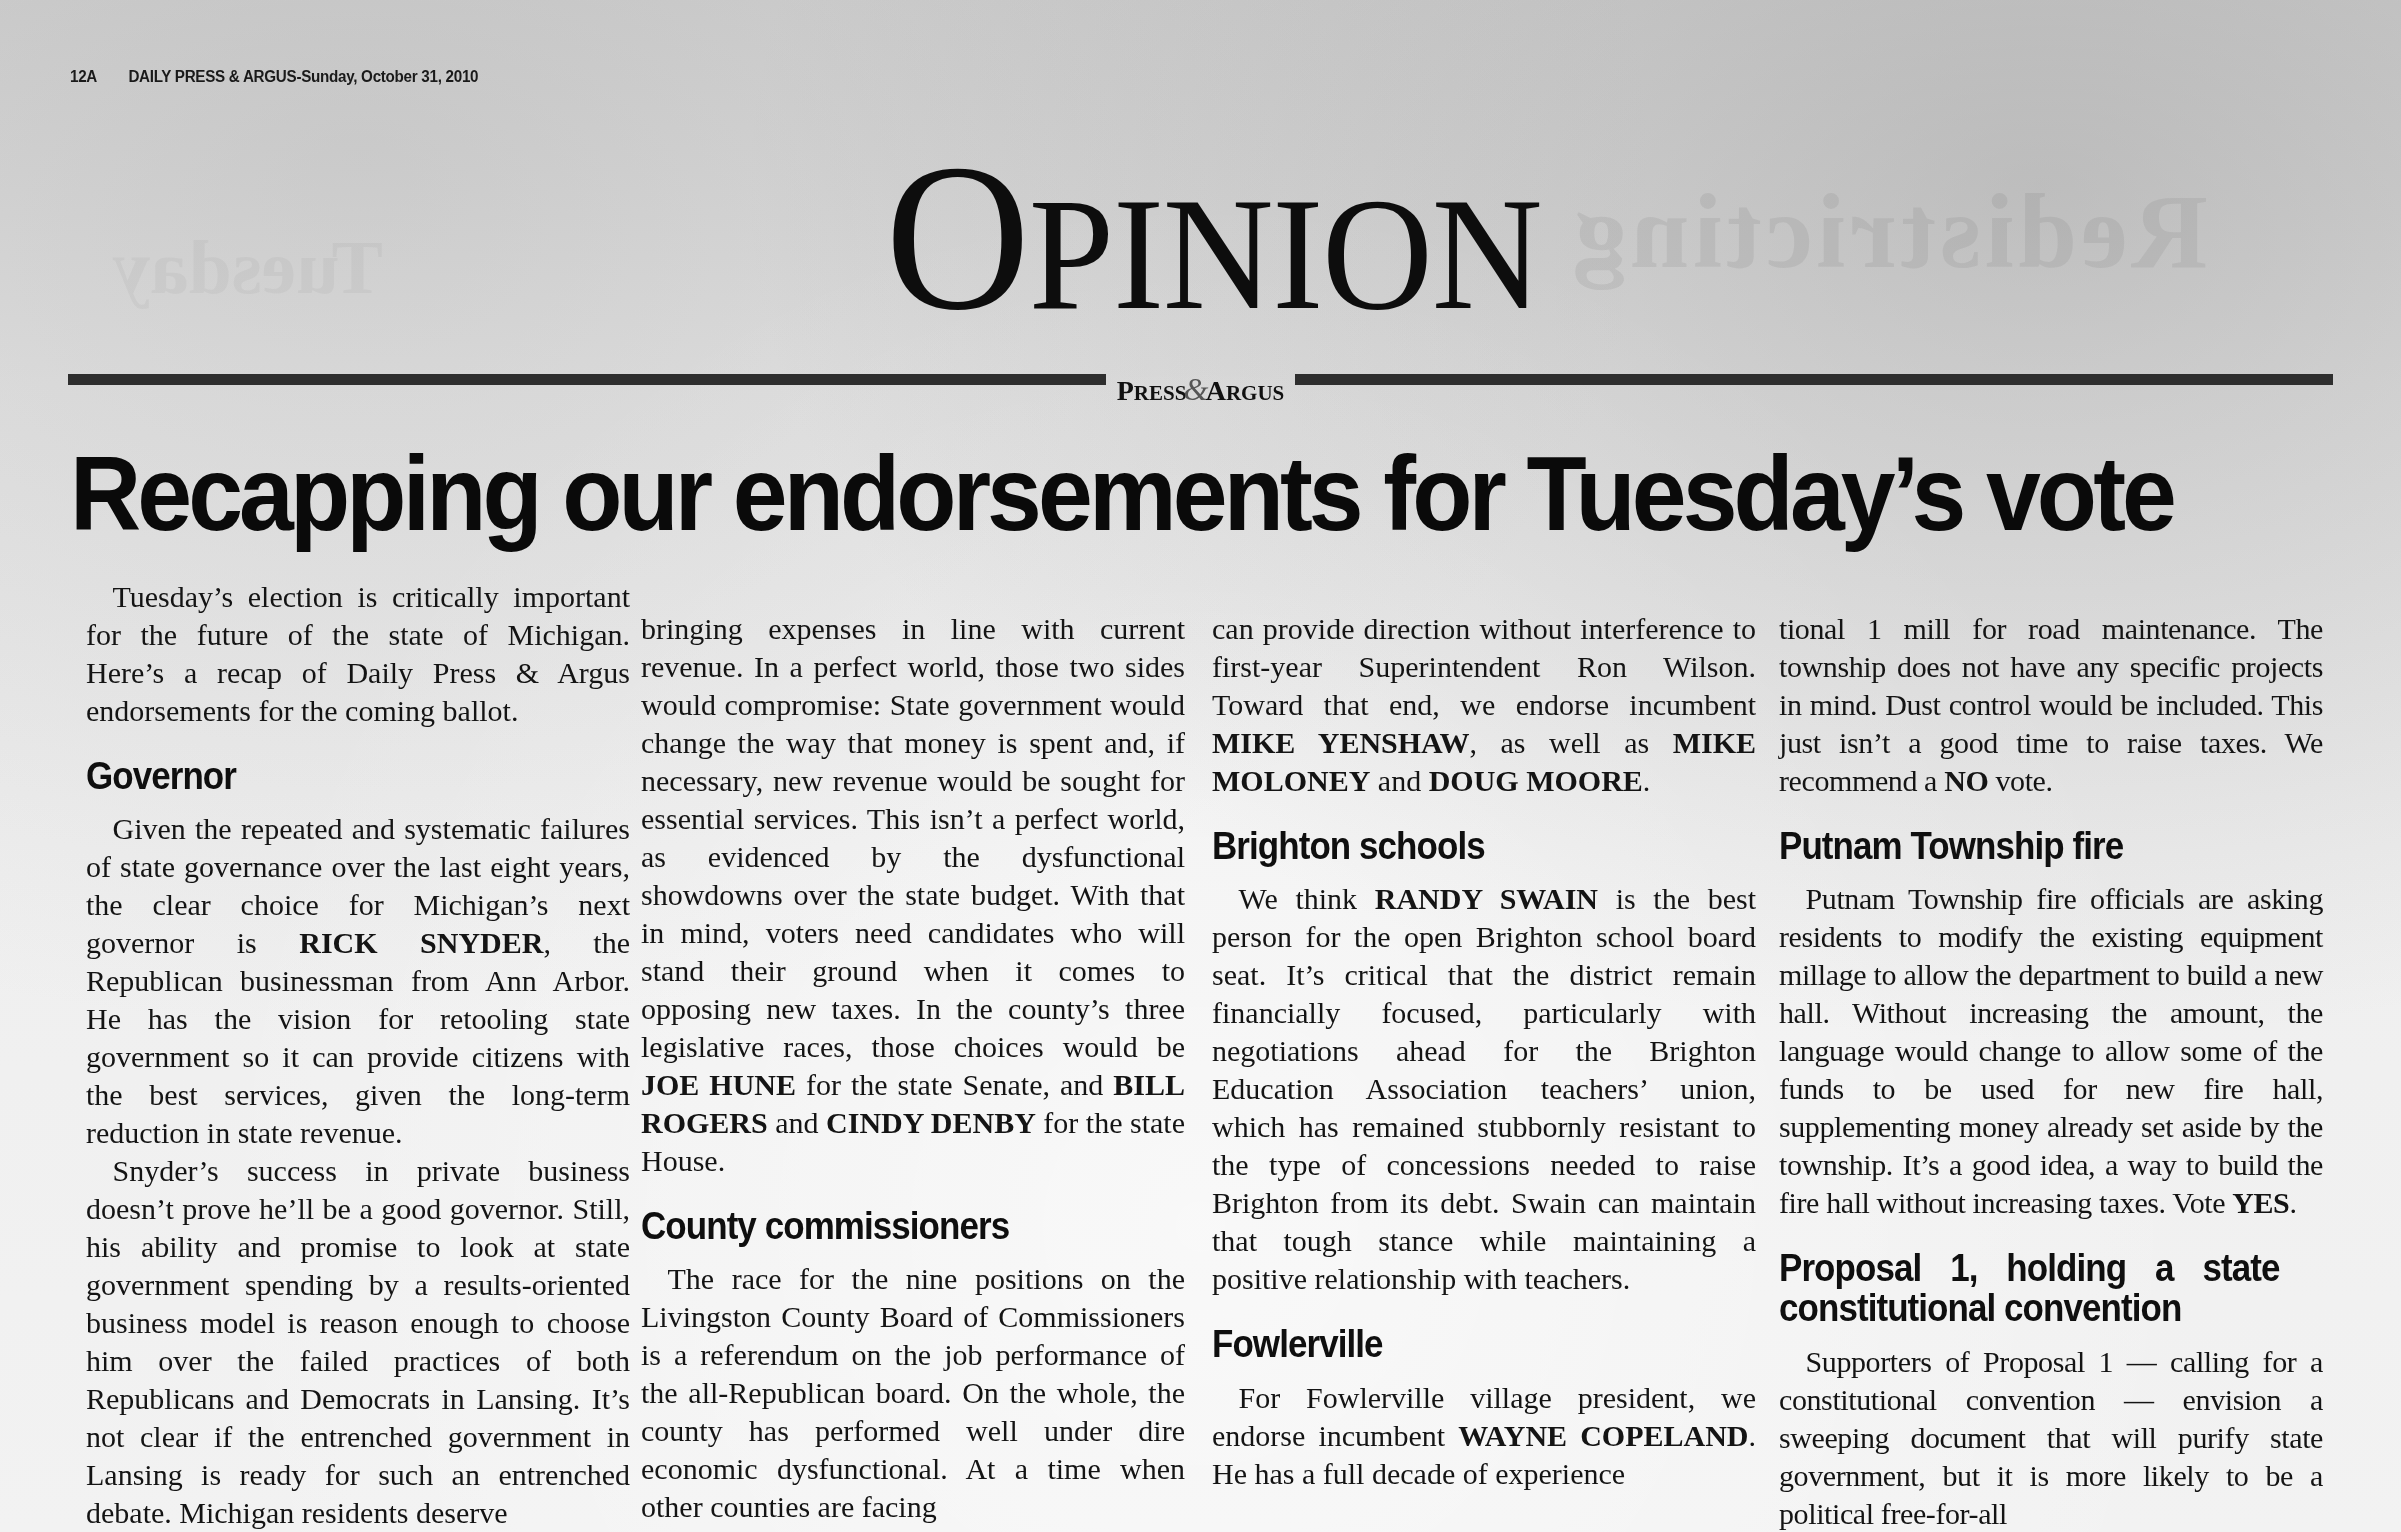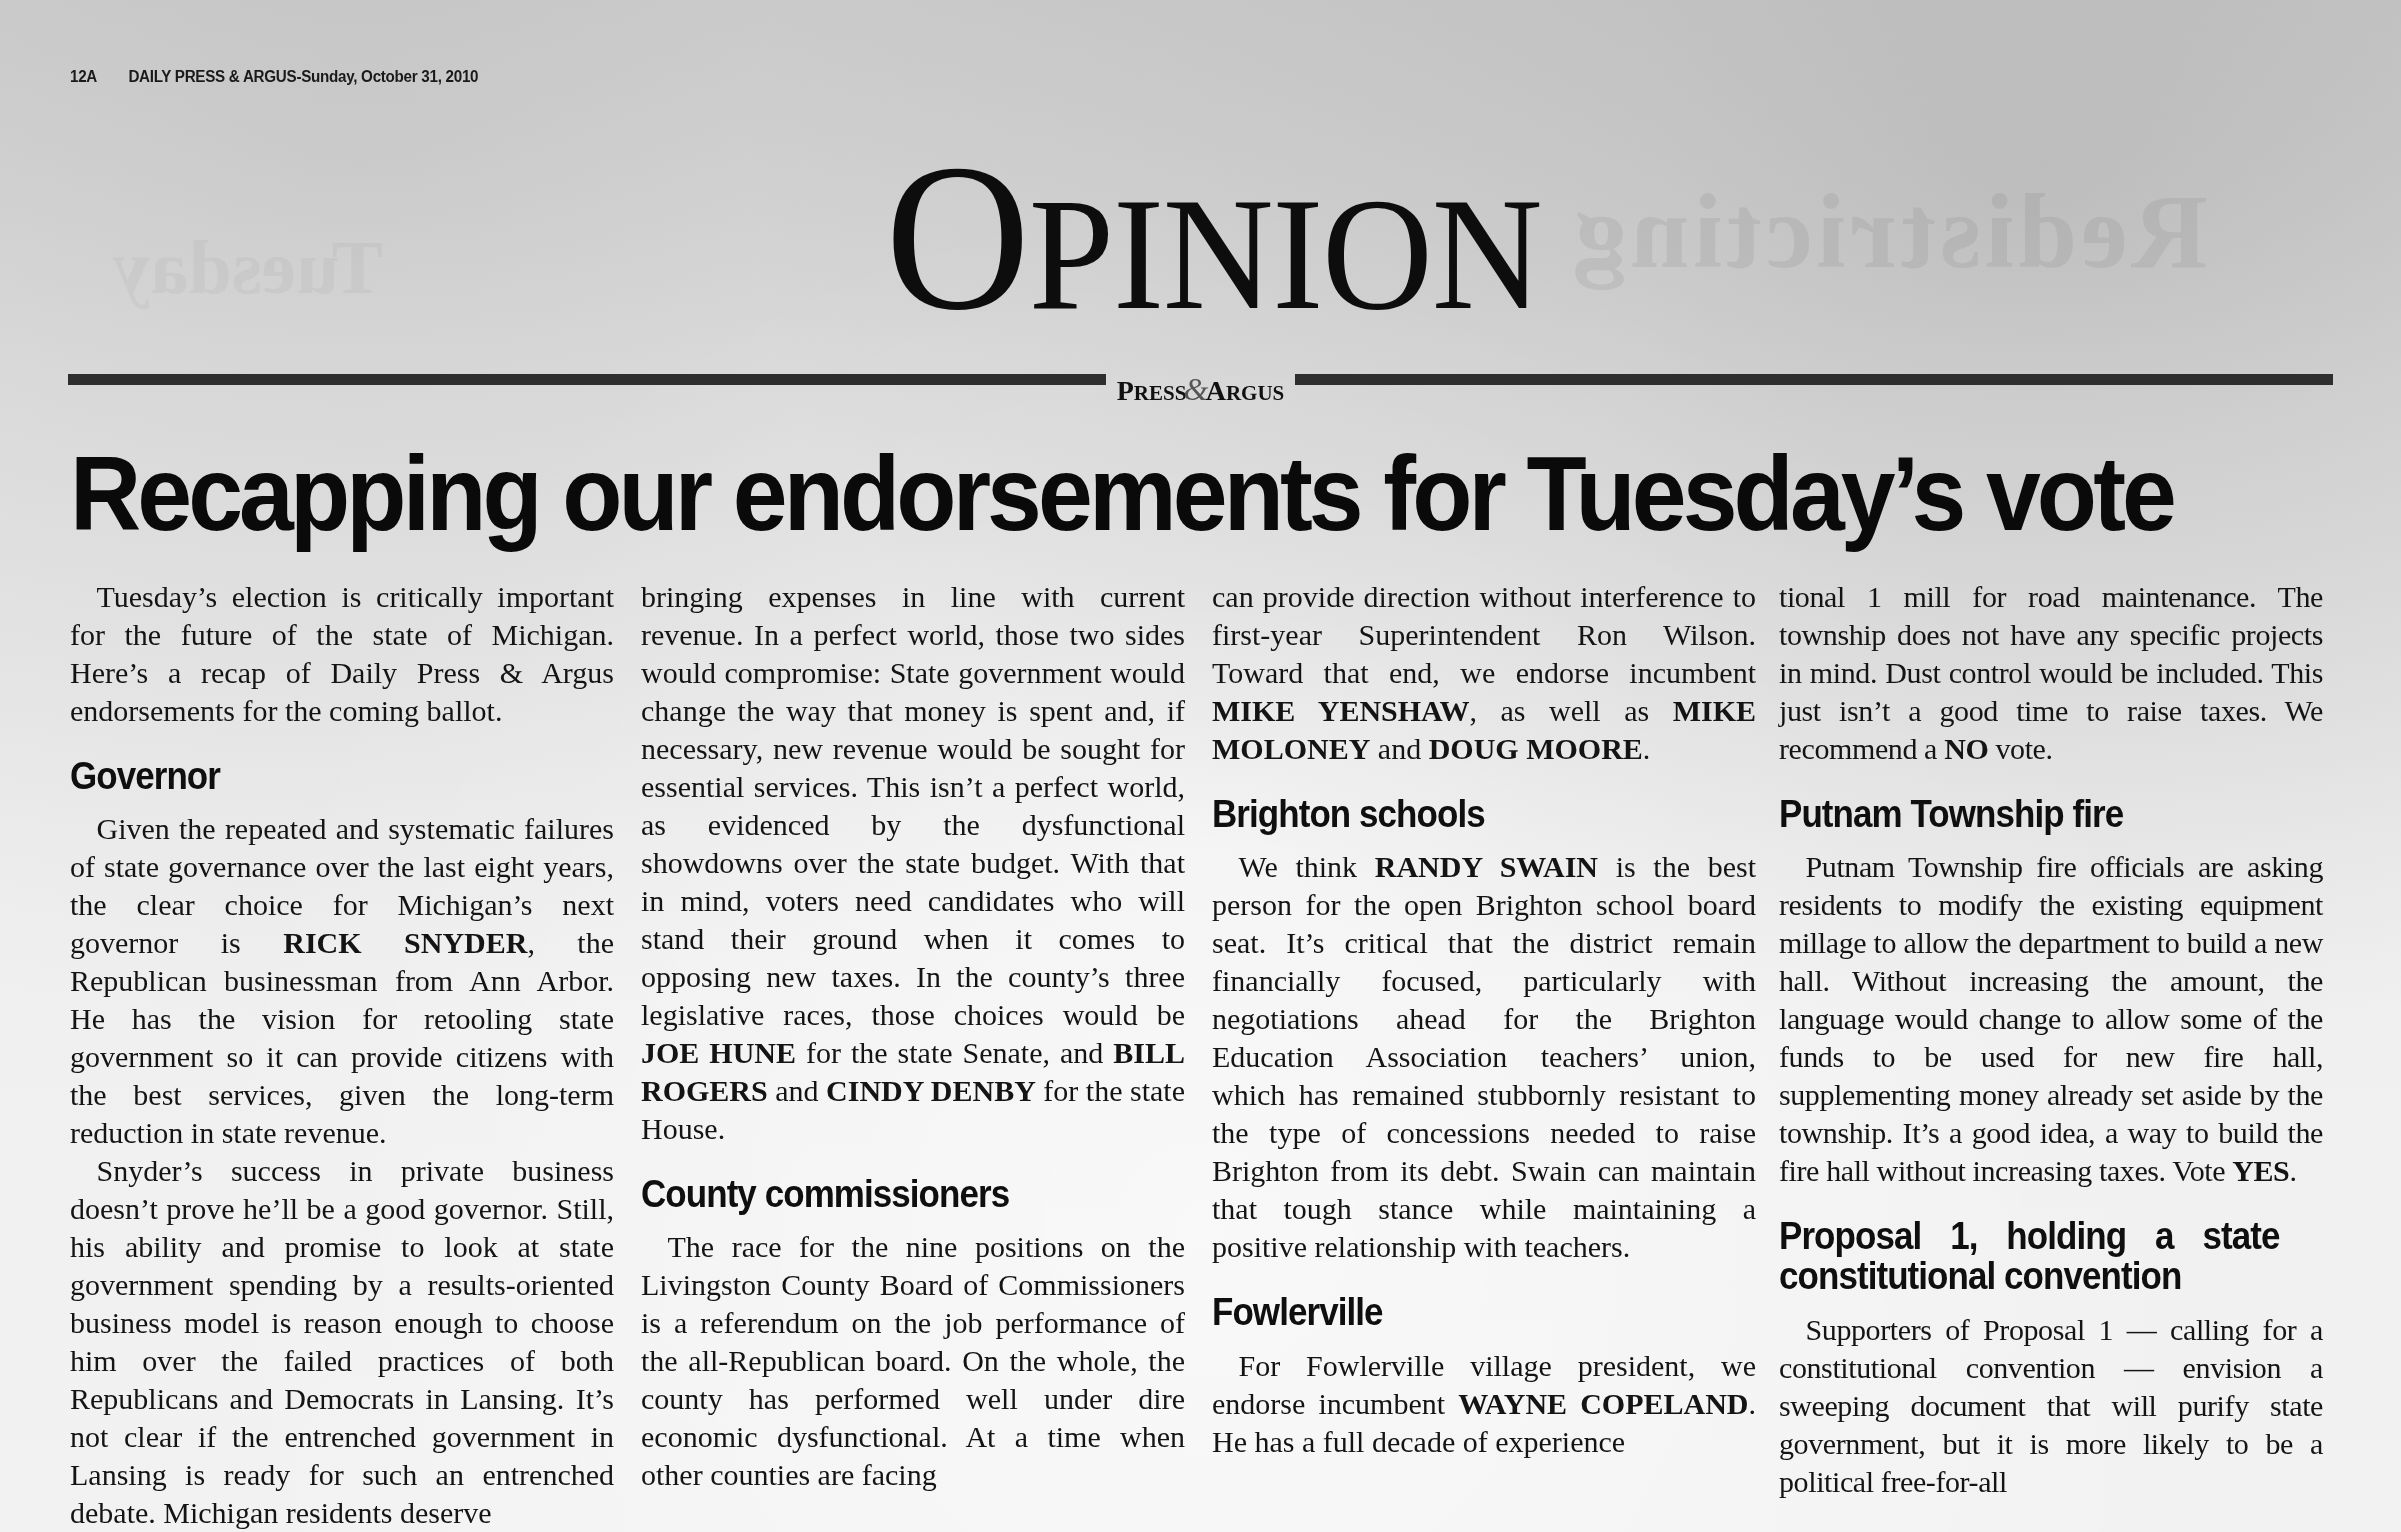--- a/index.html
+++ b/index.html
@@ -61,29 +61,29 @@
   .columns {
     position: absolute; top: 578px; left: 70px; width: 2260px; height: 955px;
     overflow: hidden;
   }
   .col {
     position: absolute; top: 0; width: 544px;
     font-size: 30px; line-height: 38px; text-align: justify;
     hyphens: manual;
   }
   .col p { margin: 0; text-indent: 26.5px; }
-  .col p.cont { text-indent: 0; }
+  .col p.cont { text-indent: 0; margin-top: 32px; }
   .col h2 {
     margin: 26.5px 0 14px 0;
     font-family: "Liberation Sans", sans-serif; font-weight: bold;
     font-size: 38px; line-height: 1.05; letter-spacing: -1px;
     transform: scaleX(0.92); transform-origin: left; color: #0f0f0f;
   }
   .col b { font-weight: bold; }
-  .c1 { left: 0; }
+  .c1 { left: 16px; }
   .c2 { left: 571px; }
   .c3 { left: 1142px; }
   .c4 { left: 1709px; }
   .c4 p { letter-spacing: -0.4px; }
 </style>
 </head>
 <body>
 
 <div class="bleed">Redistricting</div>
 <div class="bleed-left">Tuesday</div>

